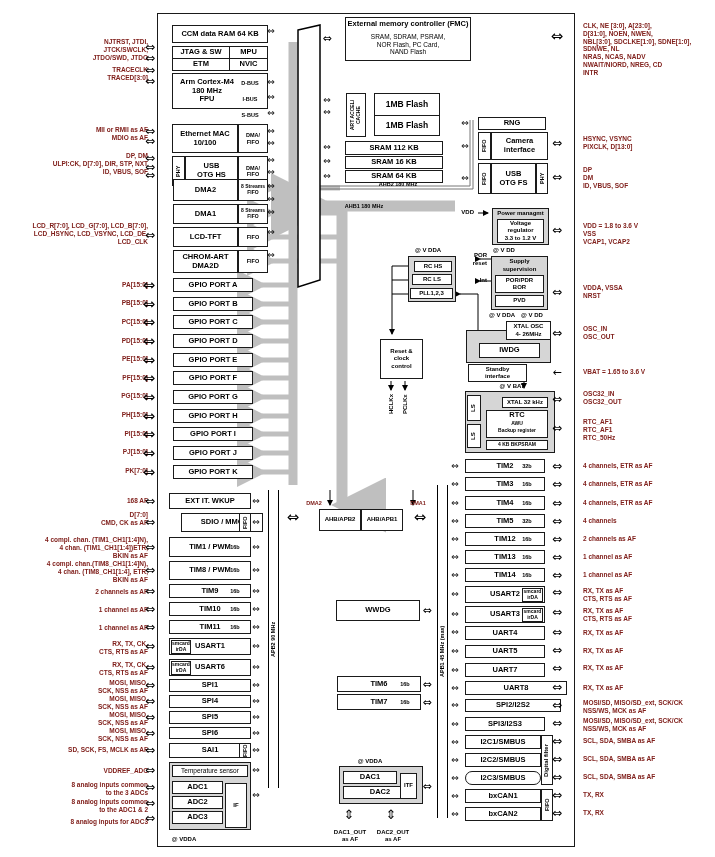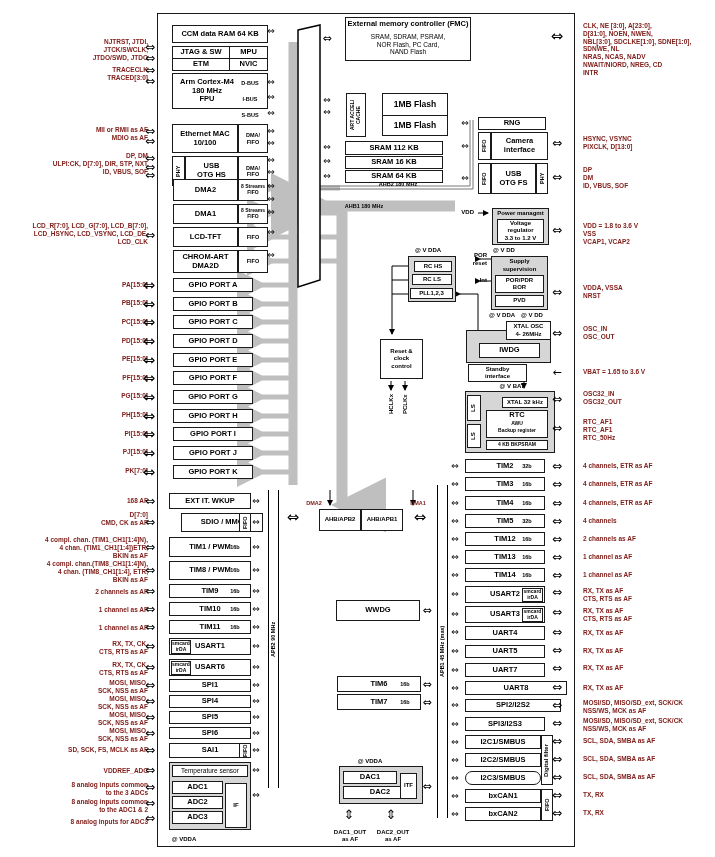--- a/index.html
+++ b/index.html
@@ -8,21 +8,21 @@
   #wires{position:absolute;left:0;top:0;}
   .bx{position:absolute;box-sizing:border-box;background:#fff;border:1px solid #1a1a1a;
       font:bold 7.5px "Liberation Sans",sans-serif;color:#000;display:flex;align-items:center;
       justify-content:center;text-align:center;white-space:pre-line;line-height:1.18;z-index:3;}
   .bb{border-width:1.5px;}
   .txt{border:none;background:transparent;}
   .shade{background:#d6d6d6;}
   .micro{font-size:6px;}
   .nano{font-size:5px;}
   .tinyb{font-size:5.5px;}
-  .f8{font-size:8.5px;margin-left:8px;}
+  .f8{font-size:8.5px;}
   .reg{font-weight:normal;font-size:6.5px;}
   .pr26{padding-right:26px;}
   .ar{justify-content:flex-end;text-align:right;}
   .rot{writing-mode:vertical-rl;transform:rotate(180deg);}
   .redmicro{font-size:5.5px;color:#80201c;border:none;background:transparent;}
   .vbus{background:#fff;border:none;border-left:1.5px solid #000;border-right:1.5px solid #000;
         writing-mode:vertical-rl;transform:rotate(180deg);font-size:5.5px;font-weight:bold;z-index:2;}
   .pin{position:absolute;font:6.5px "Liberation Sans",sans-serif;color:#80201c;line-height:1.2;
        white-space:pre-line;z-index:4;font-weight:bold;}
   .pin.l{left:0;width:148px;text-align:right;}

